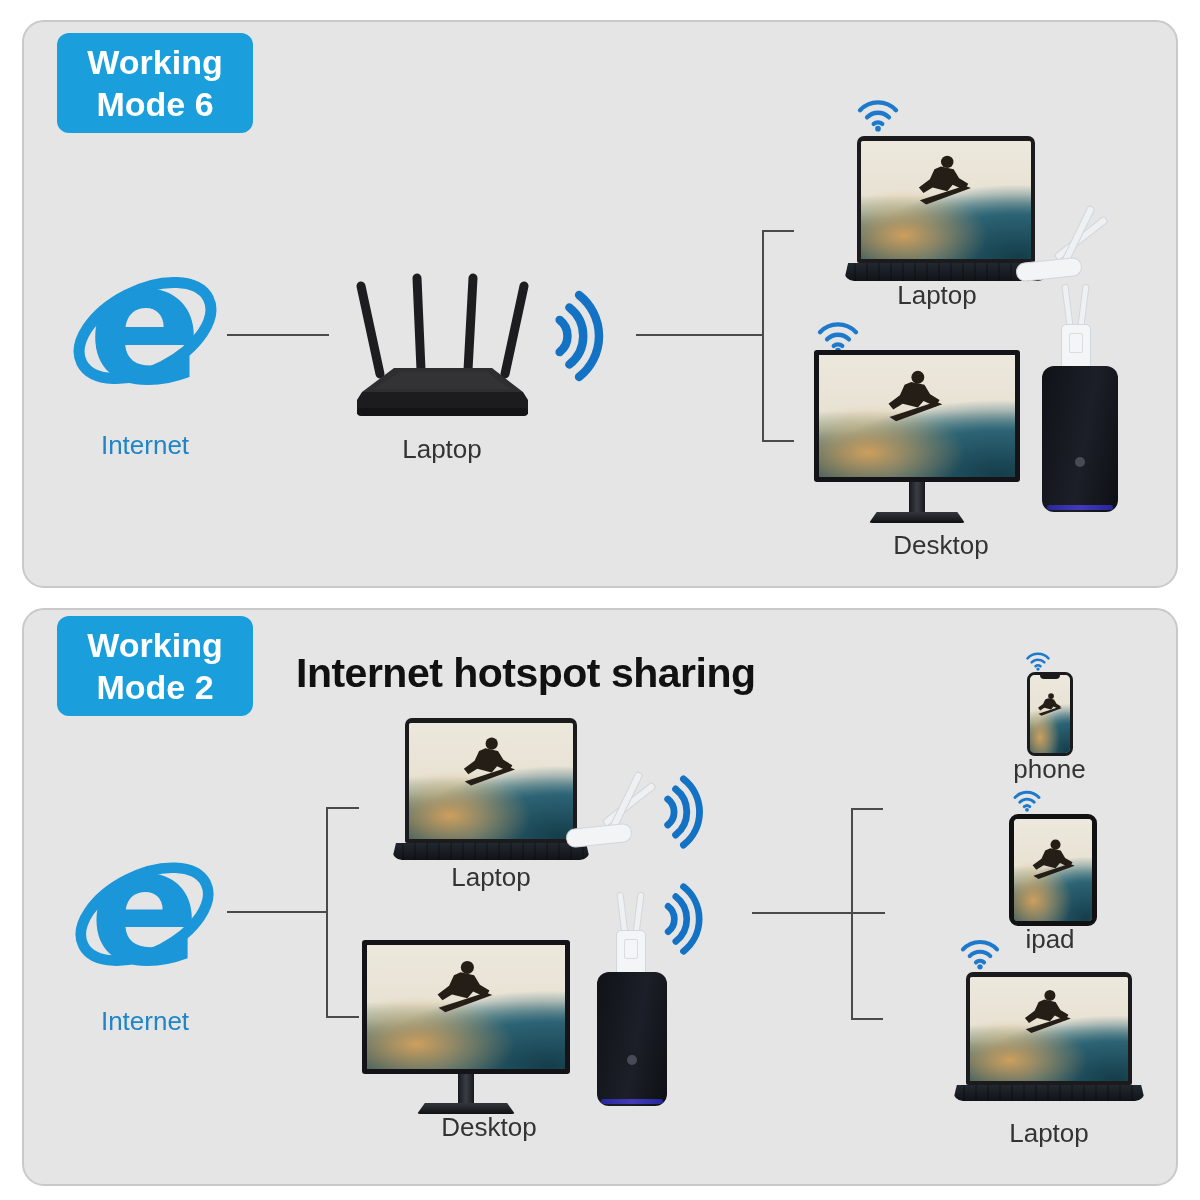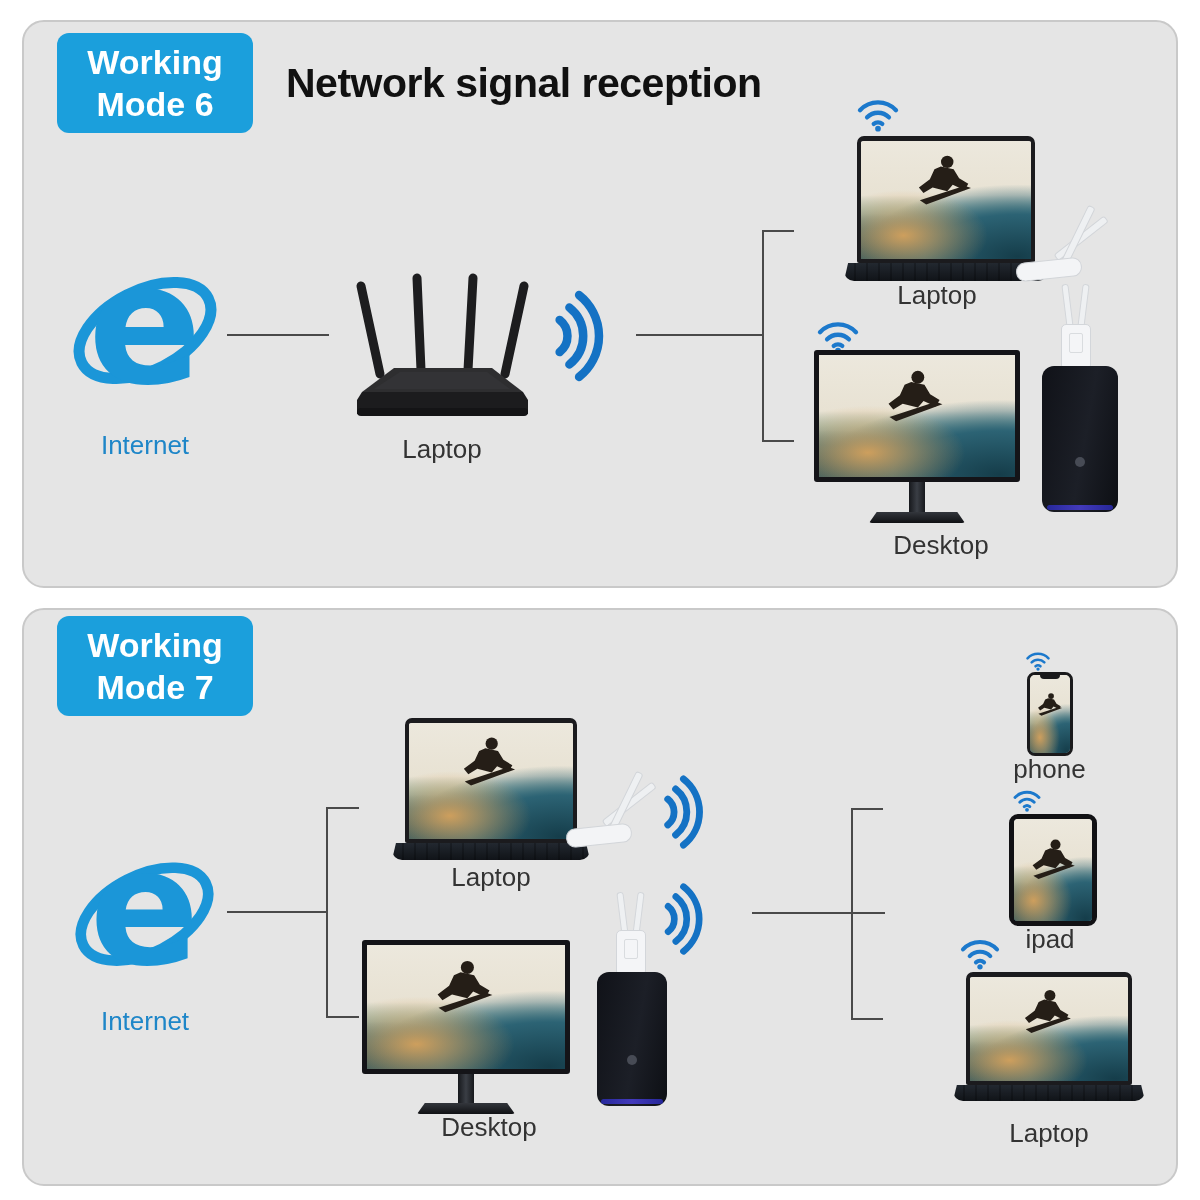--- a/index.html
+++ b/index.html
@@ -105,21 +105,20 @@
 
 <div id="stage">
 
   <div class="panel" style="left:22px;top:20px;width:1152px;height:564px;">
 
     <div class="badge" style="left:33px;top:11px;width:196px;height:100px;">
       <span>Working</span>
       <span>Mode 6</span>
     </div>
 
-    <div class="title" style="left:262px;top:38px;">Network signal reception</div>
 
     <svg class="icon" style="left:46px;top:236px;width:150px;height:155px;">
         <use href="#sym-ie"></use>
       </svg>
     <div class="lbl blue" style="left:43px;top:408px;width:156px;">Internet</div>
 
     <div class="hline" style="left:203px;top:312px;width:102px;"></div>
 
     <svg class="icon" style="left:318px;top:246px;width:200px;height:165px;">
         <use href="#sym-router"></use>
@@ -179,23 +178,24 @@
     <div class="tower" style="left:1018px;top:344px;width:76px;height:146px;">
       <div class="btn"></div>
       <div class="glow"></div>
     </div>
   </div>
 
   <div class="panel" style="left:22px;top:608px;width:1152px;height:574px;">
 
     <div class="badge" style="left:33px;top:6px;width:196px;height:100px;">
       <span>Working</span>
-      <span>Mode 7</span>
-    </div>
-
+      <span>Mode 2</span>
+    </div>
+
+    <div class="title" style="left:272px;top:40px;">Internet hotspot sharing</div>
 
     <svg class="icon" style="left:48px;top:234px;width:145px;height:150px;">
         <use href="#sym-ie"></use>
       </svg>
     <div class="lbl blue" style="left:43px;top:396px;width:156px;">Internet</div>
 
     <div class="hline" style="left:203px;top:301px;width:101px;"></div>
     <div class="vline" style="left:302px;top:197px;height:211px;"></div>
     <div class="hline" style="left:302px;top:197px;width:33px;"></div>
     <div class="hline" style="left:302px;top:406px;width:33px;"></div>

